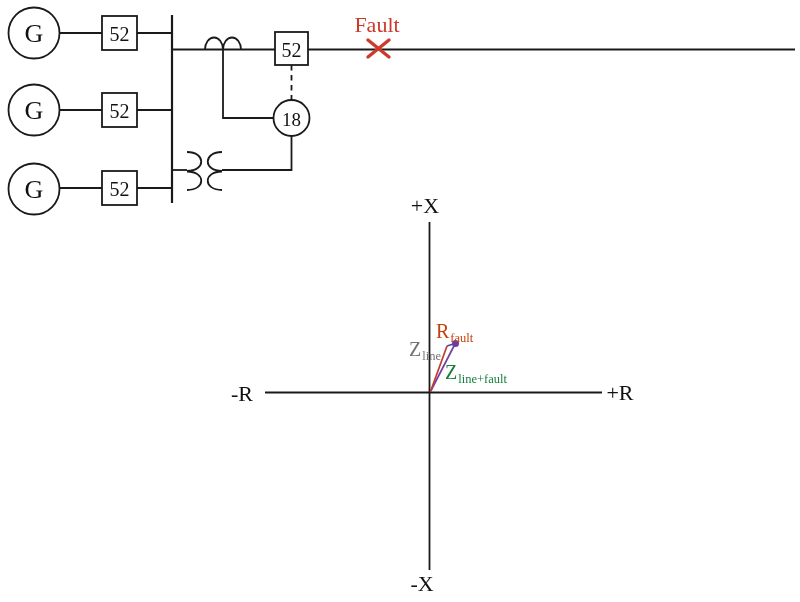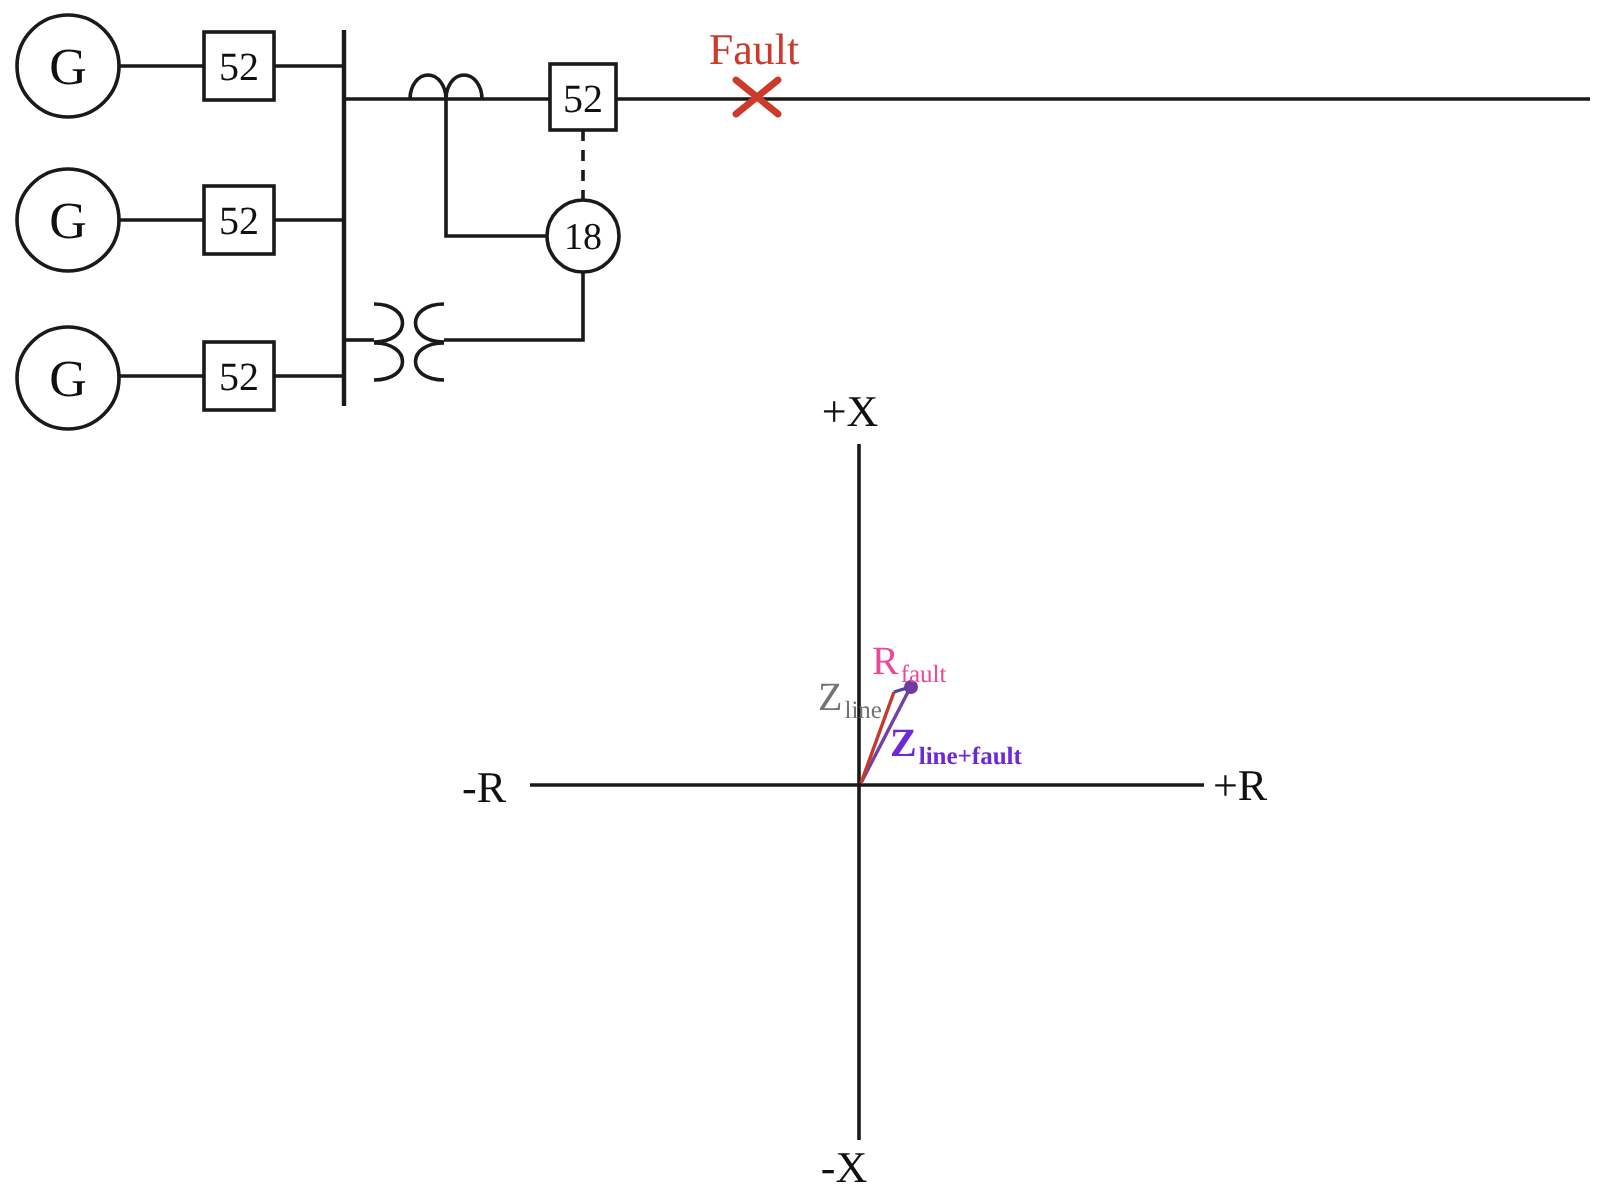--- a/index.html
+++ b/index.html
@@ -18,22 +18,22 @@
   .lbl.fault{font-size:22px;color:#cc3a2c;}
   .lbl.axis{font-size:22px;}
   .vlbl{
     position:absolute;white-space:nowrap;line-height:1;font-size:20px;
   }
   .vlbl sub{
     font-size:12.5px;line-height:1;vertical-align:baseline;
     position:relative;top:4px;left:1px;
   }
   .v-red{color:#737373;}
-  .v-blue{color:#ec4899;}
-  .v-purple{color:#6d28d9;font-weight:bold;}
+  .v-blue{color:#c2410c;}
+  .v-purple{color:#15803d;}
 </style>
 </head>
 <body>
 
 <div class="canvas">
 
   <svg width="800" height="602" viewBox="0 0 800 602">
     <g fill="none" stroke="#1a1a1a" stroke-width="1.8">
 
       <circle cx="34" cy="33" r="25.5"></circle>

